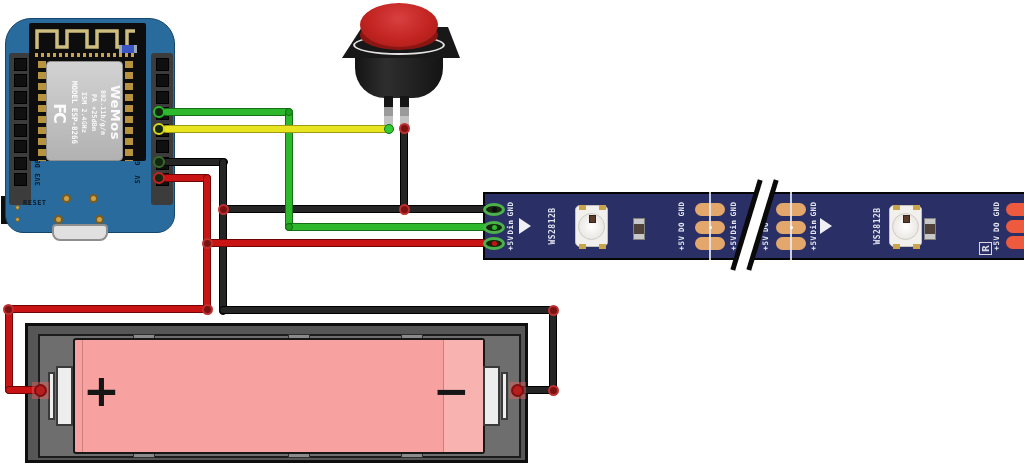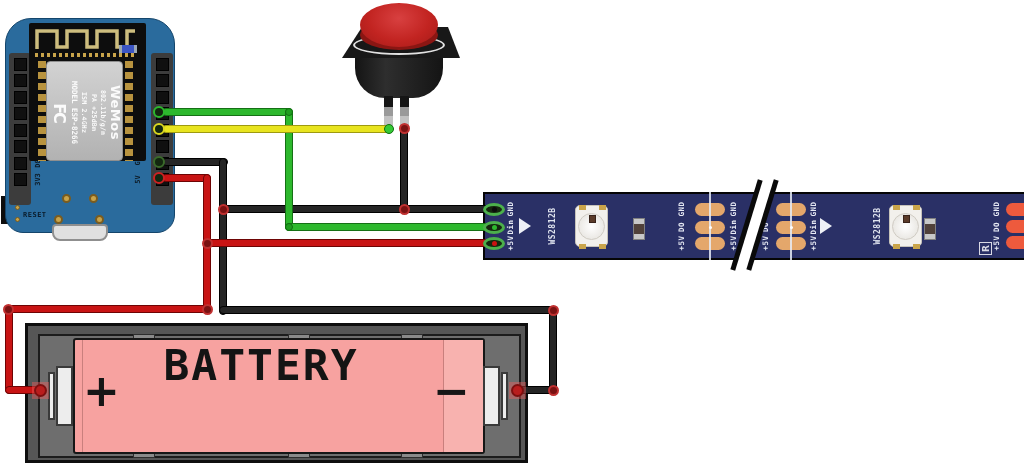--- a/index.html
+++ b/index.html
@@ -160,21 +160,21 @@
         <span class="chipsmall">802.11b/g/n</span>
         <span class="chipsmall">PA +25dBm</span>
         <span class="chipsmall">ISM 2.4GHz</span>
         <span class="chipmodel">MODEL ESP-8266</span>
         <span class="fcc">FC</span>
       </div>
     </div>
 
     <div class="abs golddot" style="left:8.5px;top:185.5px;"></div>
     <div class="abs golddot" style="left:8.5px;top:197.5px;"></div>
-    <span class="abs resetlbl" style="left:17px;top:192px;">RESET</span>
+    <span class="abs resetlbl" style="left:17px;top:180px;">RESET</span>
     <div class="abs via" style="left:55.5px;top:174.5px;"></div>
     <div class="abs via" style="left:82.5px;top:174.5px;"></div>
     <div class="abs via" style="left:47.5px;top:195.5px;"></div>
     <div class="abs via" style="left:88.5px;top:195.5px;"></div>
   </div>
   <div class="abs usb"></div>
 
   <div class="abs btn-body"></div>
   <div class="abs btn-flange"></div>
   <div class="abs btn-ring"></div>
@@ -309,21 +309,20 @@
     </div>
 
     <div class="abs contact" style="left:20px;top:46px;width:7px;height:48px;"></div>
     <div class="abs contact" style="left:28px;top:40px;width:17px;height:60px;"></div>
     <div class="abs contact" style="left:455px;top:40px;width:17px;height:60px;"></div>
     <div class="abs contact" style="left:473px;top:46px;width:7px;height:48px;"></div>
 
     <span class="abs plusminus" style="left:55px;top:43px;">+</span>
     <span class="abs plusminus" style="left:405px;top:43px;">−</span>
     <div class="abs battxt">
-      <div>BATTERY</div>
     </div>
   </div>
 
   <div class="abs halo" style="left:31.5px;top:382px;"></div>
   <div class="abs halo" style="left:508.5px;top:382px;"></div>
   <div class="abs dotbig" style="left:33.5px;top:384px;"></div>
   <div class="abs dotbig" style="left:510.5px;top:384px;"></div>
 
 </div>
 

